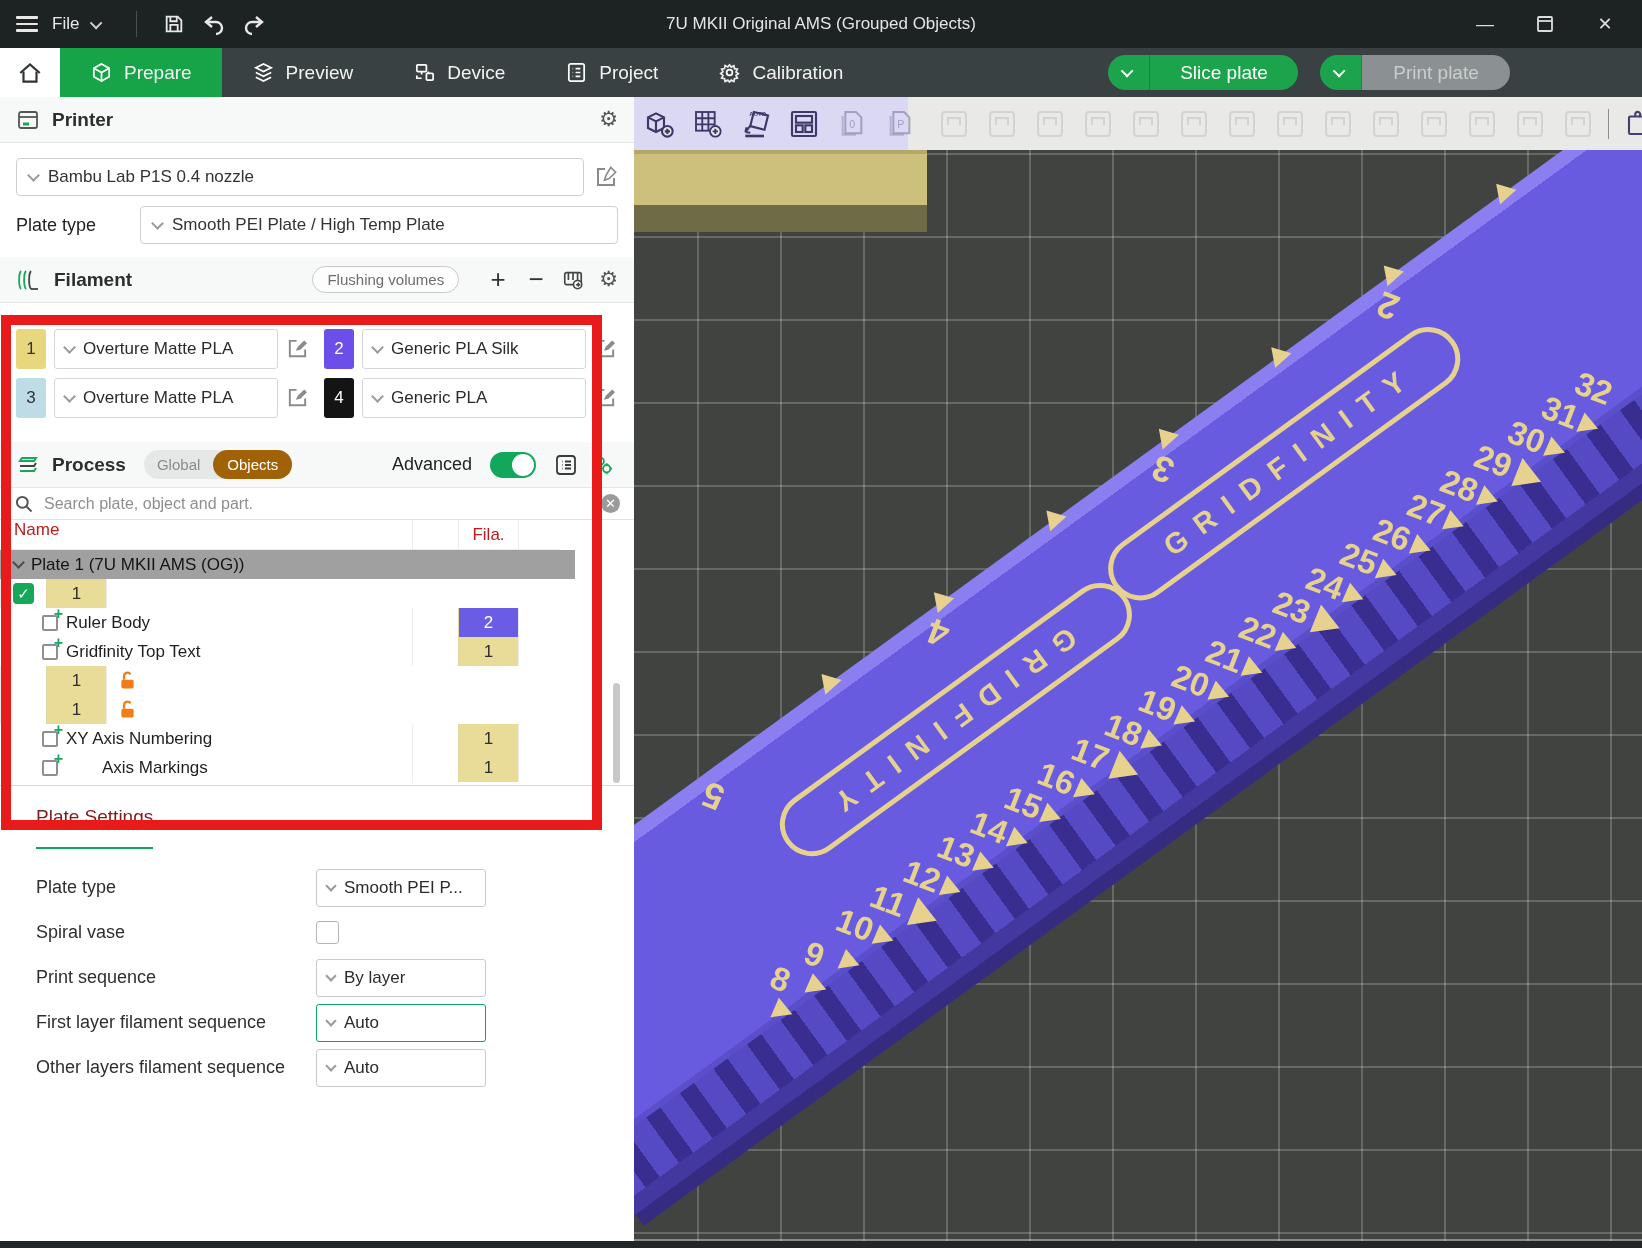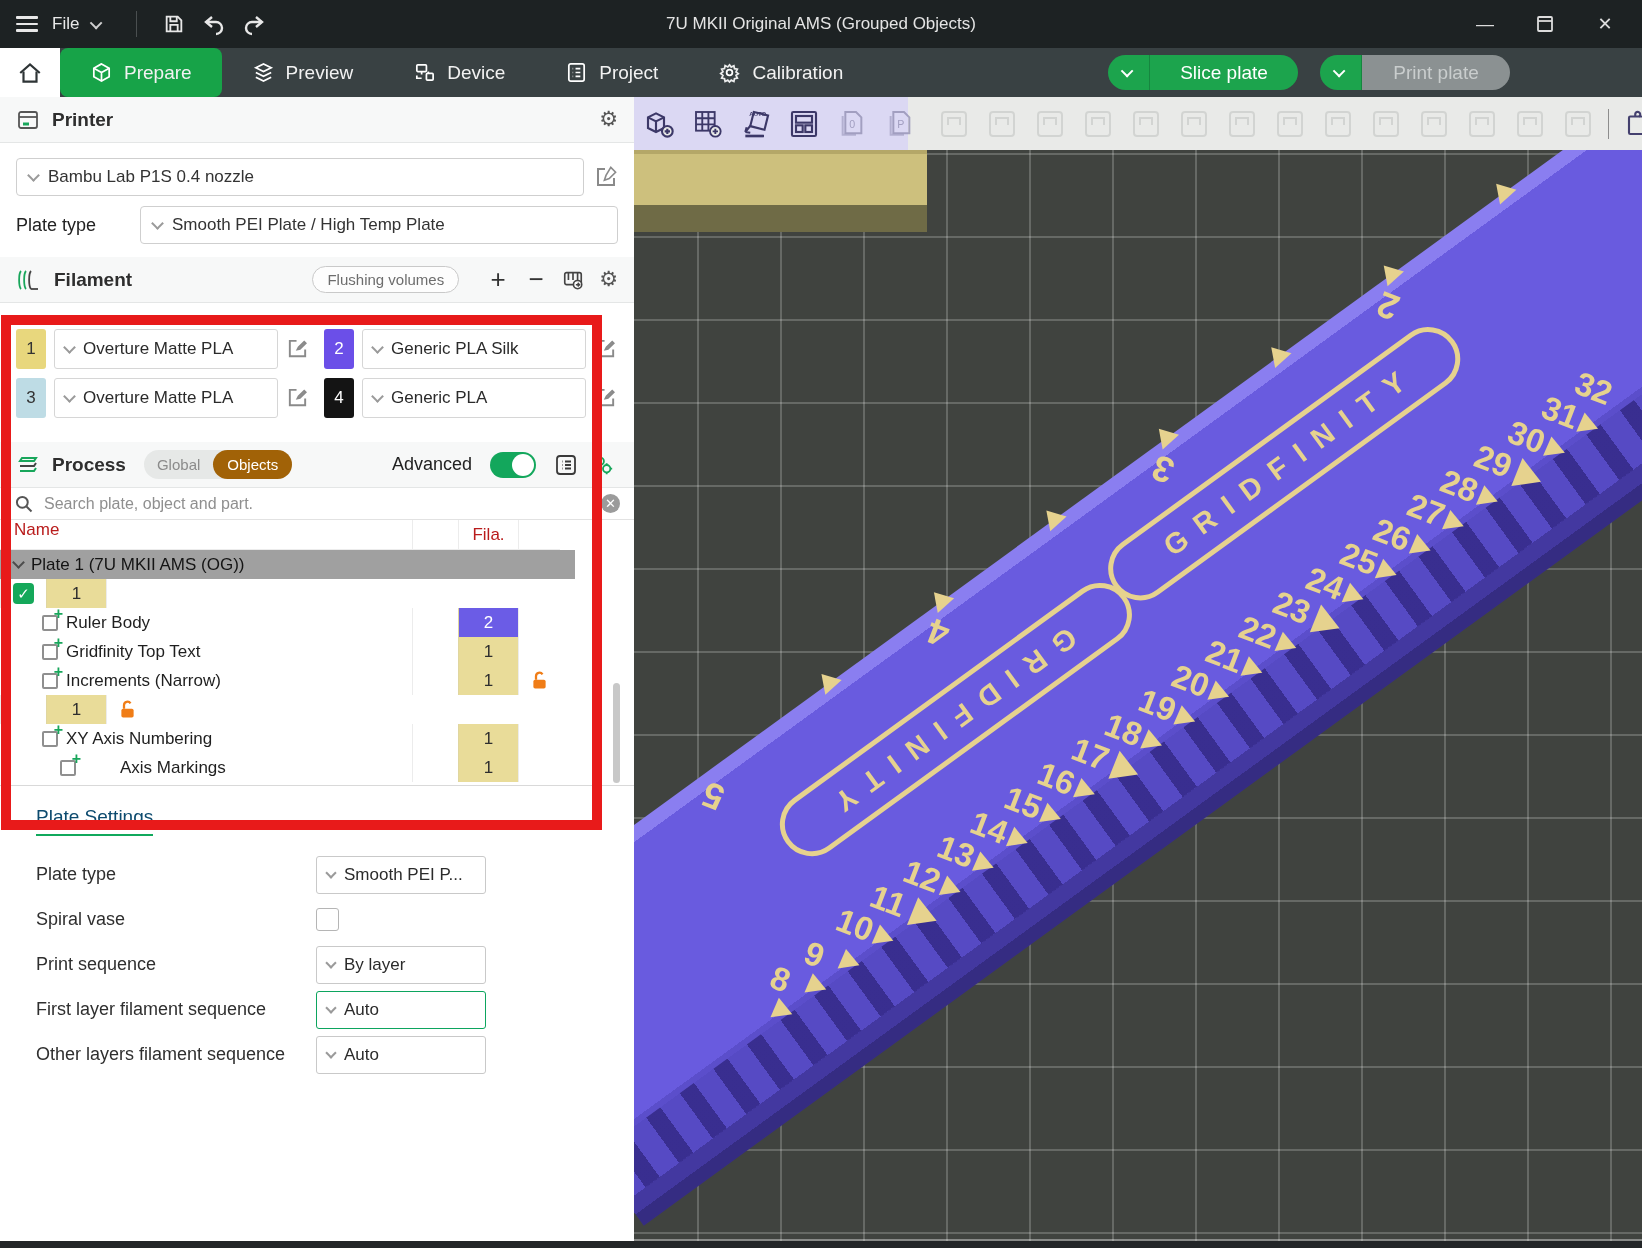--- a/index.html
+++ b/index.html
@@ -17,21 +17,21 @@
   .tb-divider { width:1px; height:26px; background:#4a4f50; margin:0 10px 0 20px; }
   .tb-ico { width:26px; height:26px; display:inline-flex; align-items:center; justify-content:center; cursor:pointer; }
   .tb-title { position:absolute; left:0; right:0; text-align:center; font-size:17px; color:#e4e4e4; pointer-events:none; }
   .tb-right { margin-left:auto; display:flex; align-items:center; gap:30px; padding-right:22px; z-index:2; }
   .winbtn { width:30px; height:30px; display:flex; align-items:center; justify-content:center; color:#dcdcdc; font-size:18px; cursor:pointer; }
 
   
   #tabbar { position:absolute; left:0; top:48px; width:100%; height:49px; background:#394143; display:flex; align-items:stretch; }
   .home-btn { width:60px; background:#fff; display:flex; align-items:center; justify-content:center; cursor:pointer; }
   .tab { display:flex; align-items:center; gap:11px; padding:0 30px; color:#f2f2f2; font-size:19px; cursor:pointer; }
-  .tab.active { background:#17a348;border-radius:8px; }
+  .tab.active { background:#17a348; }
   .tab svg { display:block; }
   .actions { position:absolute; right:132px; top:7px; display:flex; gap:22px; }
   .split-btn { display:flex; height:35px; border-radius:18px; overflow:hidden; }
   .split-chev { width:42px; background:#1ca44d; display:flex; align-items:center; justify-content:center; cursor:pointer; border-right:1px solid rgba(0,0,0,.18); }
   .split-main { width:148px; display:flex; align-items:center; justify-content:center; font-size:19px; cursor:pointer; }
   .split-main.green { background:#1ca44d; color:#fff; }
   .split-main.gray { background:#8b9192; color:#c9cdcd; }
 
   
   #panel { position:absolute; left:0; top:97px; width:634px; height:1145px; background:#fff; border-bottom-left-radius:10px; }
@@ -78,21 +78,21 @@
   .trow.plate { background:#a0a0a0; color:#141414; }
   .caret { width:9px; height:9px; border-left:2px solid #4c4c4c; border-bottom:2px solid #4c4c4c; transform:rotate(-45deg); flex:none; margin-top:-4px; }
   .part-ico { position:relative; width:16px; height:16px; border:2px solid #8f8f8f; border-radius:2px; flex:none; }
   .part-ico::after { content:"+"; position:absolute; right:-7px; top:-12px; color:#18a65b; font-size:16px; font-weight:700; }
   .fila-cell { width:100%; height:100%; display:flex; align-items:center; justify-content:center; background:#e9dc99; font-size:17px; color:#2e2e2e; }
   .fila-cell.sel { background:#6b5ce6; color:#fff; }
   .checkbox-on { width:21px; height:21px; background:#15a85a; border-radius:4px; color:#fff; font-size:15px; display:flex; align-items:center; justify-content:center; cursor:pointer; }
   #tree-scroll { position:absolute; right:14px; bottom:2px; width:7px; height:100px; background:#c8c8c8; border-radius:4px; }
   
   #plate-settings { border-top:1px solid #d9d9d9; padding:20px 0 0 0; }
-  #ps-title { margin-left:36px; display:inline-block; font-size:19px; color:#0c4a6e; border-bottom:2px solid #10a95c; padding-bottom:6px; }
+  #ps-title { margin-left:36px; display:inline-block; font-size:19px; color:#7f1d1d; border-bottom:2px solid #10a95c; padding-bottom:19px; }
   #ps-rows { margin-top:18px; }
   .ps-row { display:flex; align-items:center; margin-bottom:4px; min-height:41px; }
   .ps-lbl { width:316px; padding-left:36px; font-size:18px; color:#2f2f2f; line-height:1.2; }
   .ps-ctrl { width:170px; }
   .ps-combo { height:38px; border:1px solid #c9c9c9; border-radius:3px; display:flex; align-items:center; gap:9px; padding:0 10px; font-size:17px; color:#2b2b2b; cursor:pointer; background:#fff; }
   .ps-combo.accent { border:1px solid #0ca55e; }
   .ps-combo .chevd { width:8px; height:8px; border-left:2px solid #9a9a9a; border-bottom:2px solid #9a9a9a; transform:rotate(-45deg); flex:none; margin-top:-4px; }
   .ps-check { width:23px; height:23px; border:1px solid #b5b5b5; border-radius:3px; background:#fff; cursor:pointer; }
 
   
@@ -436,24 +436,20 @@
               <span class="part-ico"></span>
               <span>Gridfinity Top Text</span>
             </div>
             <div class="col-check"></div>
             <div class="col-fila" style="padding: 0px; border-left: 1px solid rgb(224, 214, 160);">
               <div class="fila-cell">1</div>
             </div>
             <div class="col-lock"></div>
           </div>
           <div class="trow cols">
-            <div class="col-name" style="padding-left: 42px;">
-              <span class="part-ico"></span>
-              <span>Increments (Narrow)</span>
-            </div>
             <div class="col-check"></div>
             <div class="col-fila" style="padding: 0px; border-left: 1px solid rgb(224, 214, 160);">
               <div class="fila-cell">1</div>
             </div>
             <div class="col-lock">
               <span>
                 <svg width="21" height="21" viewBox="0 0 24 24">
                   <rect x="5" y="11" width="14" height="10" rx="2" fill="#f07d17"></rect>
                   <path d="M8 11V7a4 4 0 0 1 7.4-2" fill="none" stroke="#f07d17" stroke-width="2.6"></path>
                 </svg>
@@ -479,21 +475,21 @@
               <span class="part-ico"></span>
               <span>XY Axis Numbering</span>
             </div>
             <div class="col-check"></div>
             <div class="col-fila" style="padding: 0px; border-left: 1px solid rgb(224, 214, 160);">
               <div class="fila-cell">1</div>
             </div>
             <div class="col-lock"></div>
           </div>
           <div class="trow cols">
-            <div class="col-name" style="padding-left: 60px; gap: 44px;">
+            <div class="col-name" style="padding-left: 42px; gap: 44px;">
               <span class="part-ico"></span>
               <span>Axis Markings</span>
             </div>
             <div class="col-check"></div>
             <div class="col-fila" style="padding: 0px; border-left: 1px solid rgb(224, 214, 160);">
               <div class="fila-cell">1</div>
             </div>
             <div class="col-lock"></div>
           </div>
         </div>

